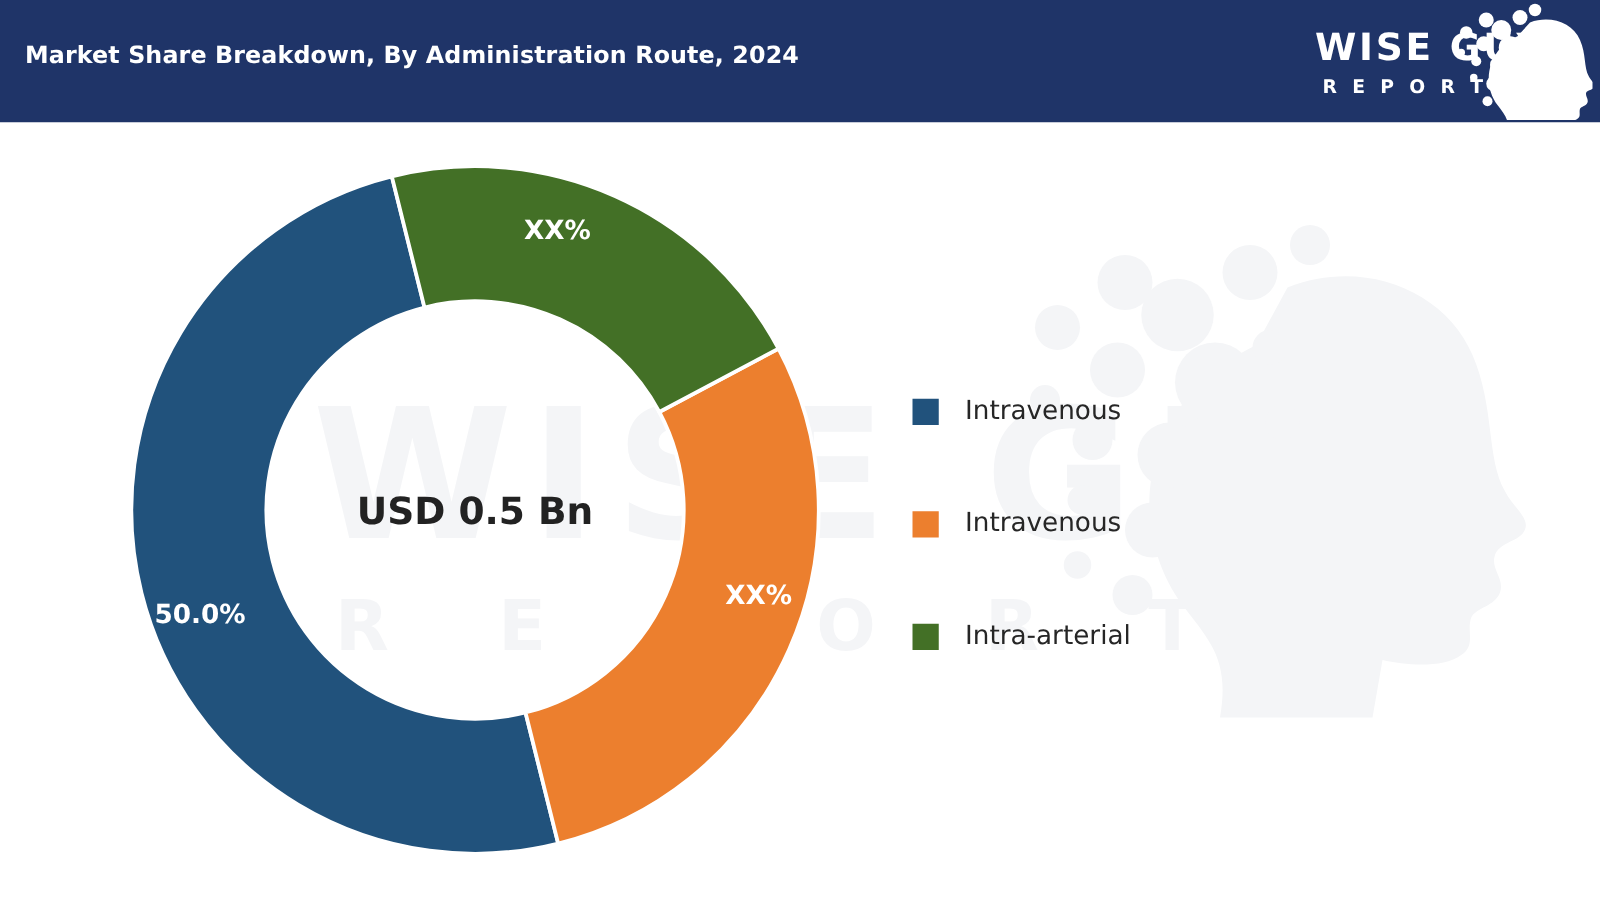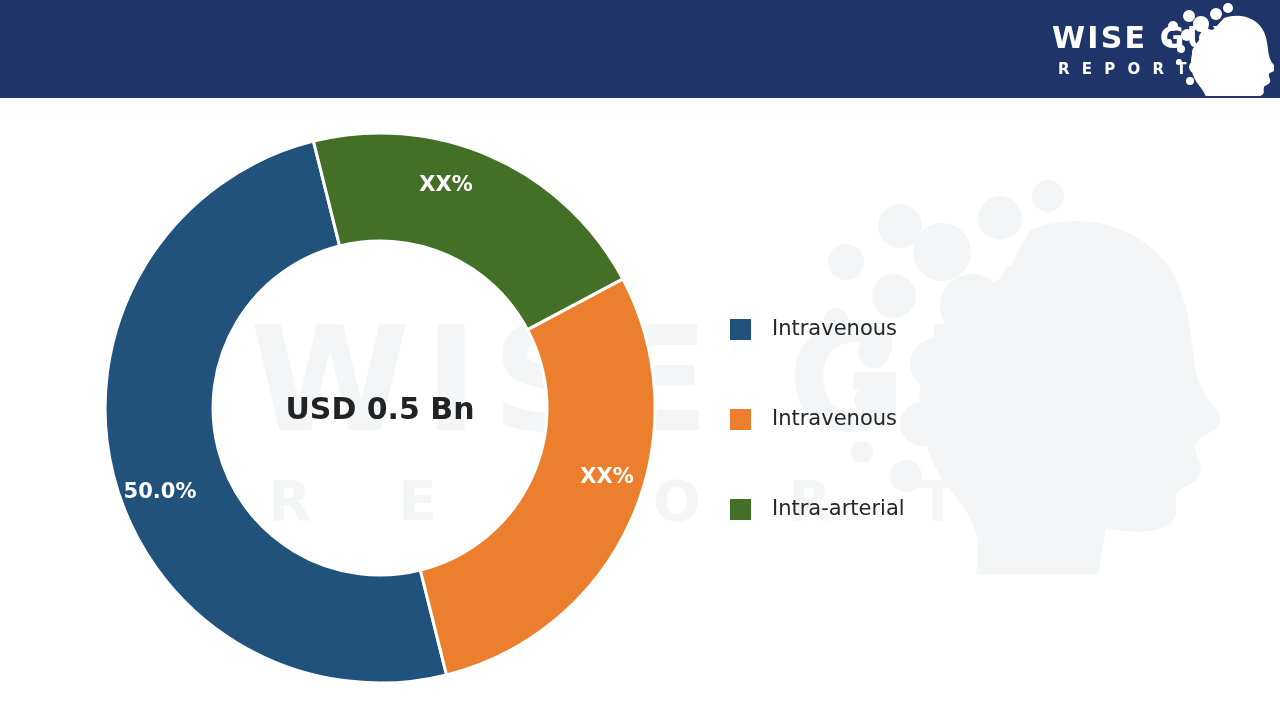--- a/index.html
+++ b/index.html
@@ -102,20 +102,21 @@
   .legend-label {
     font-size: 21px;
     color: #262626;
     white-space: nowrap;
   }
 </style>
 </head>
 <body>
 
 <div id="header-bar">
+  <div id="page-title">Market Share Breakdown, By Administration Route, 2024</div>
 
   <svg id="brand-logo" viewBox="0 0 226 94">
     <g>
       <text x="4" y="46" font-family="DejaVu Sans, Liberation Sans, sans-serif" font-size="30" font-weight="bold" letter-spacing="2.2" fill="#ffffff">WISE GUY</text>
       <text x="10" y="72" font-family="DejaVu Sans, Liberation Sans, sans-serif" font-size="15" font-weight="bold" letter-spacing="3.5" fill="#ffffff">R E P O R T S</text>
     </g>
     <g fill="#ffffff">
       <path d="M176 16c16-6 34 0 40 14 5 11 3 22 7 29 2 4 6 6 4 9-1 2-5 2-6 4-1 3 2 5 1 8-1 3-5 3-6 5-1 3 1 6-2 8-4 3-12 2-17 1l-2 12h-37c2-12-2-16-8-24-7-9-9-22-5-33 3-10 12-18 21-22z"></path>
       <circle cx="168" cy="12" r="6"></circle>
         <circle cx="153" cy="22" r="8"></circle>

